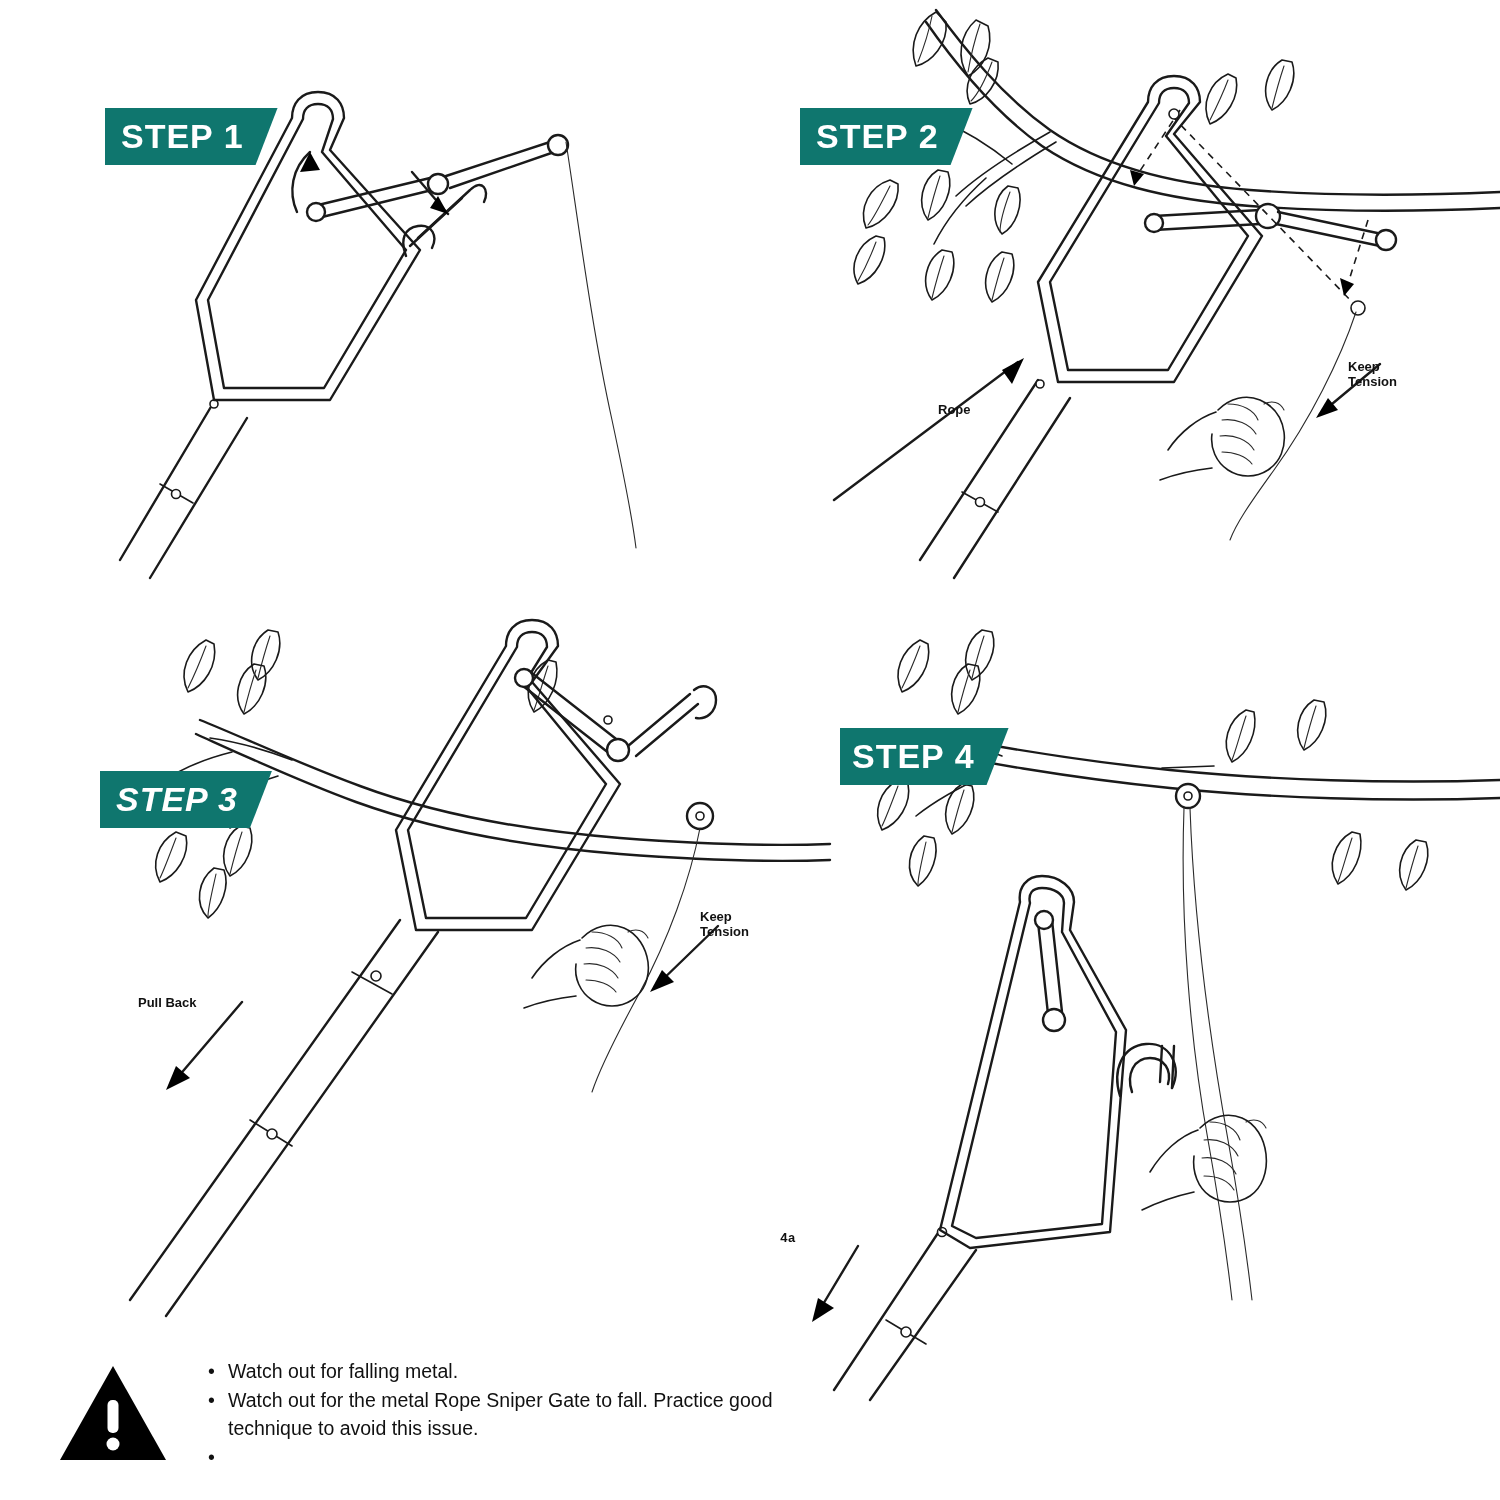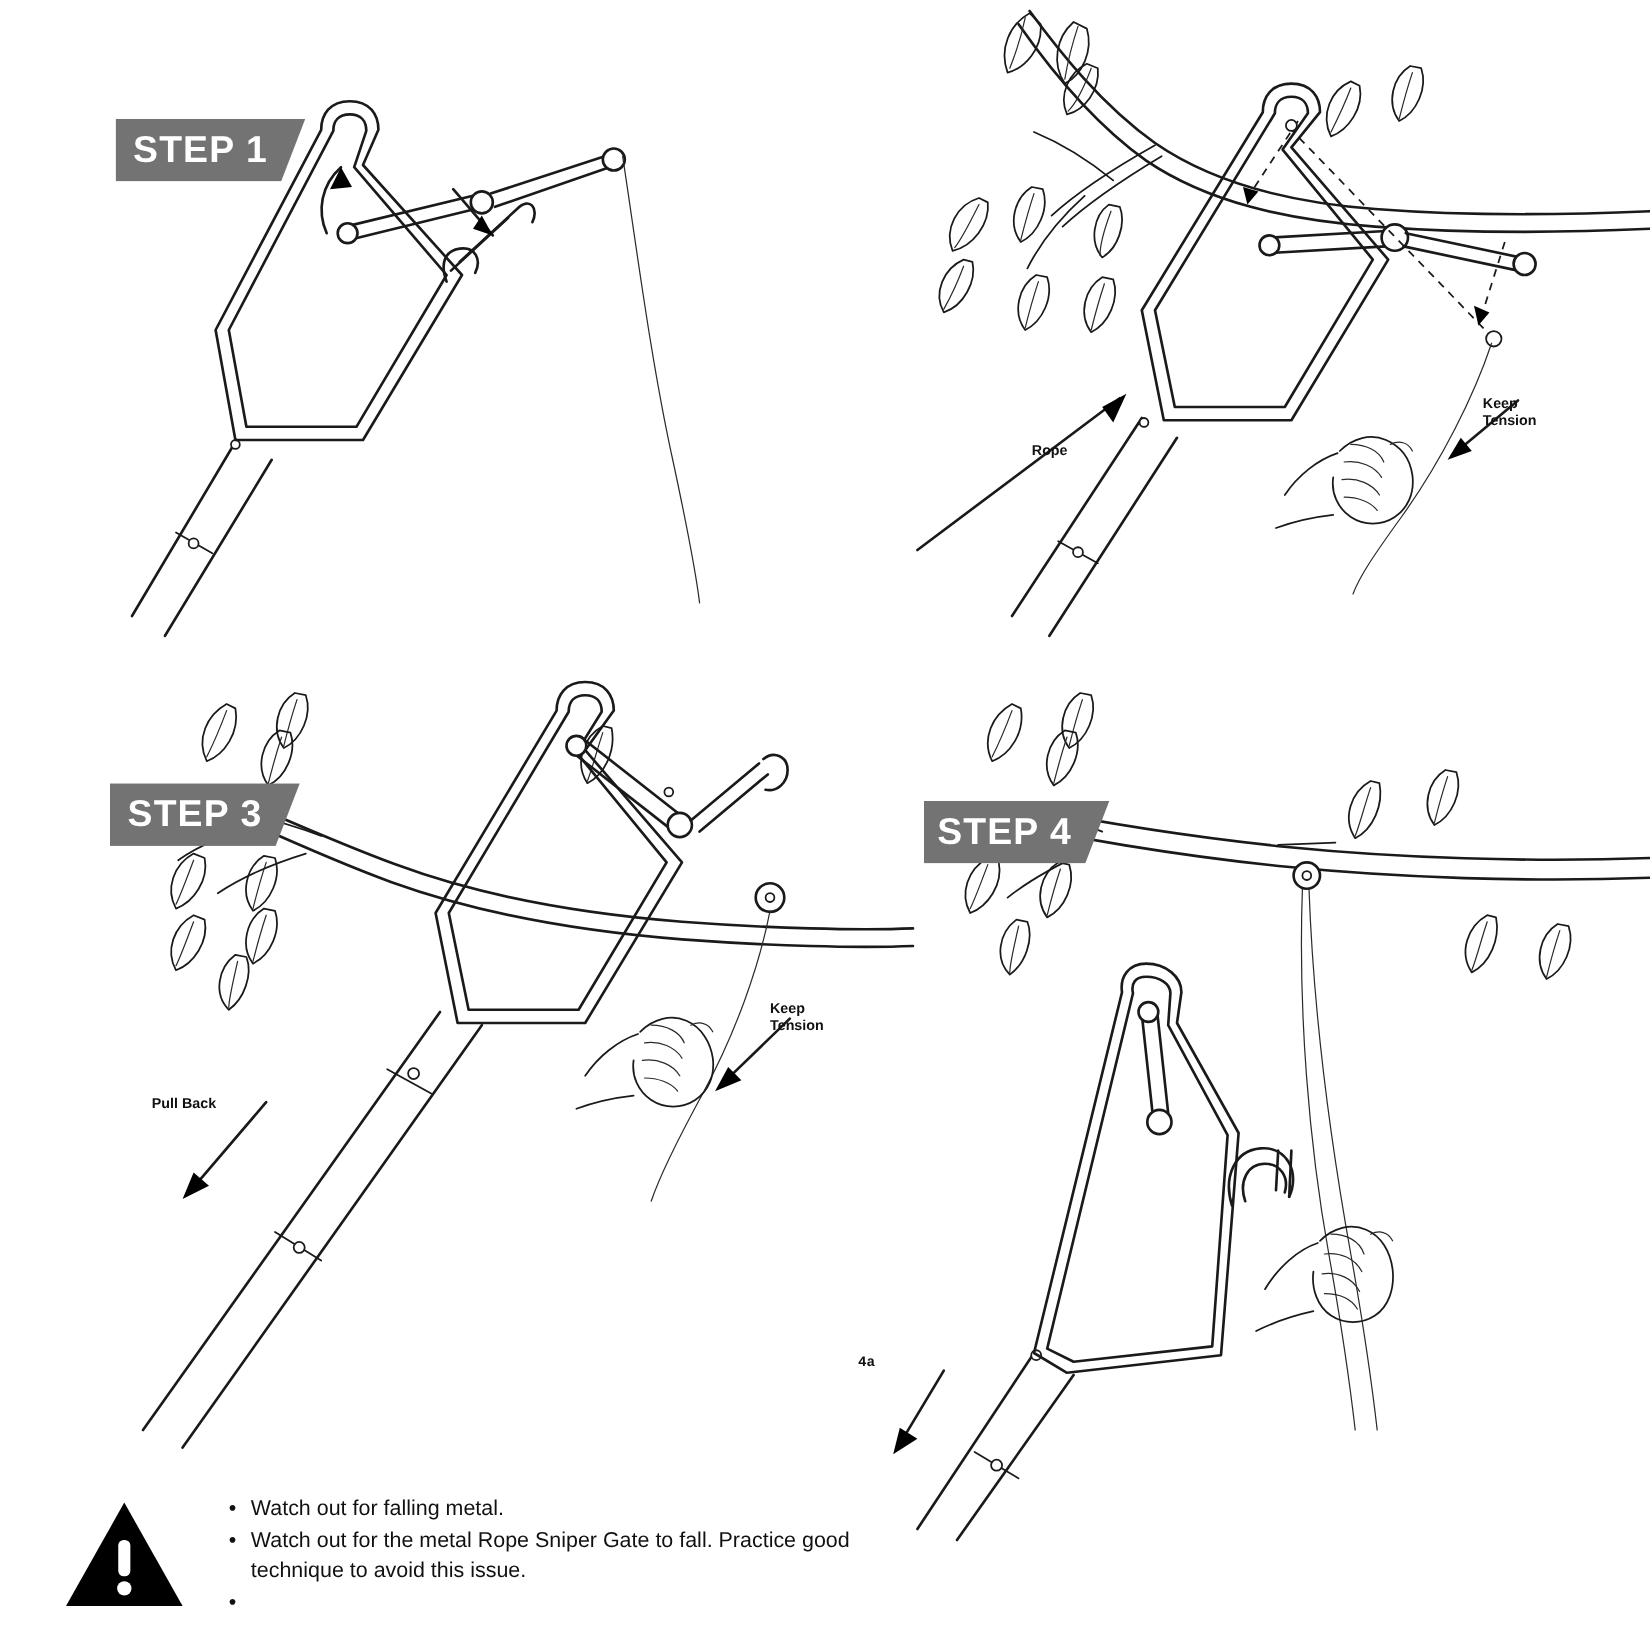--- a/index.html
+++ b/index.html
@@ -58,33 +58,33 @@
     stroke-width: 1.6;
     stroke-dasharray: 7 6;
     stroke-linecap: butt;
   }
   .fill-black { fill: #000000; stroke: none; }
   .fill-white { fill: #ffffff; }
 
   
   .step-banner {
     position: absolute;
-    background: #737373;
+    background: #0f766e;
     color: #ffffff;
     font-weight: bold;
     font-size: 34px;
     letter-spacing: 1px;
     line-height: 1;
     padding: 11px 34px 12px 16px;
     clip-path: polygon(0 0, 100% 0, calc(100% - 22px) 100%, 0 100%);
     white-space: nowrap;
   }
   #step1-banner { left: 105px; top: 108px; }
   #step2-banner { left: 800px; top: 108px; }
-  #step3-banner { left: 100px; top: 712px; }
+  #step3-banner { left: 100px; top: 771px; font-style: italic; }
   #step4-banner { left: 840px; top: 728px; padding-left: 12px; }
 
   .callout {
     position: absolute;
     font-size: 13px;
     font-weight: bold;
     line-height: 1.15;
     color: #111111;
     white-space: pre-line;
   }
@@ -457,20 +457,21 @@
       </g>
 
       <g>
         <path class="ln" d="M68 646 L26 716"></path>
         <path class="fill-black" d="M22 722 L28 698 L44 708 Z"></path>
       </g>
     </svg>
   </div>
 
   <div class="step-banner" id="step1-banner">STEP 1</div>
+  <div class="step-banner" id="step2-banner">STEP 2</div>
   <div class="step-banner" id="step3-banner">STEP 3</div>
   <div class="step-banner" id="step4-banner">STEP 4</div>
 
   <div class="callout" id="label-push">Rope</div>
   <div class="callout" id="label-keep-tension-2">Keep
 Tension</div>
   <div class="callout" id="label-pull-back">Pull Back</div>
   <div class="callout" id="label-keep-tension-3">Keep
 Tension</div>
   <div class="callout" id="label-4a">4a</div>

